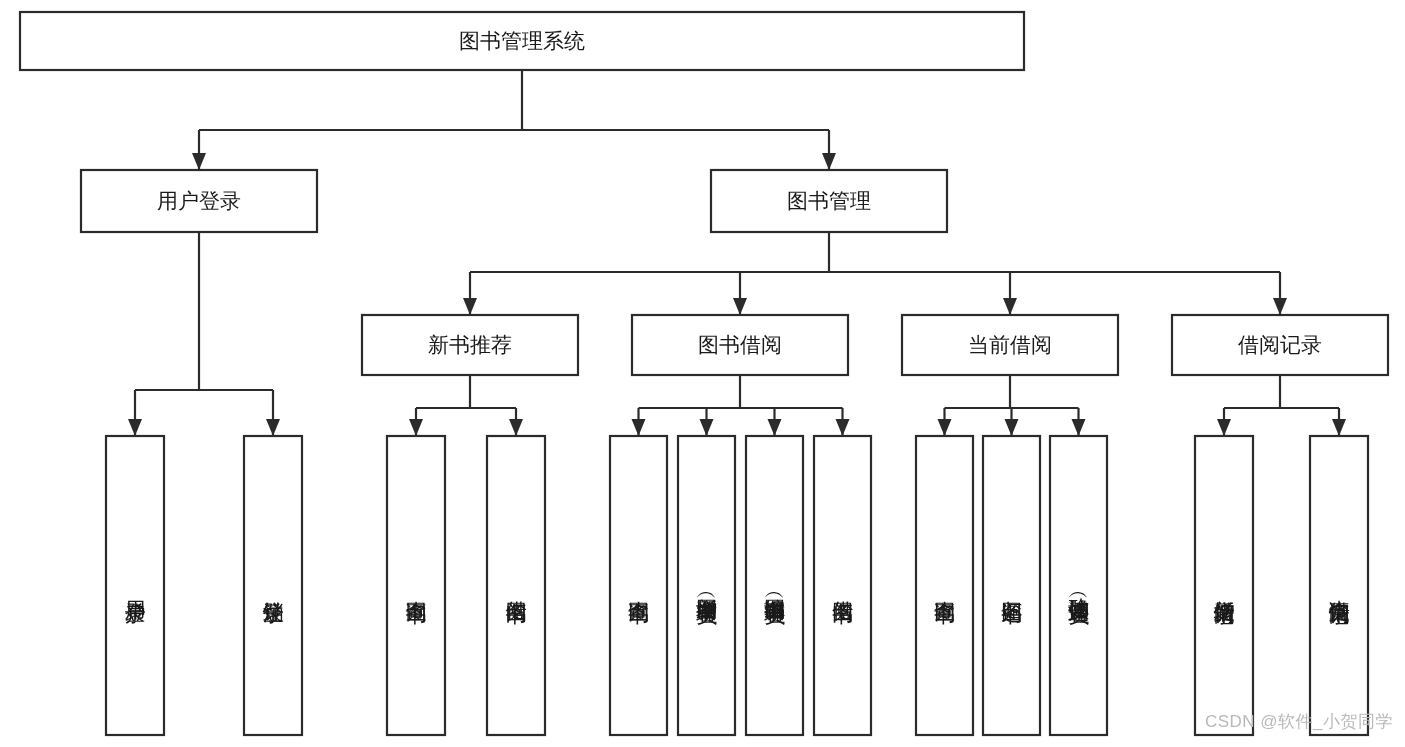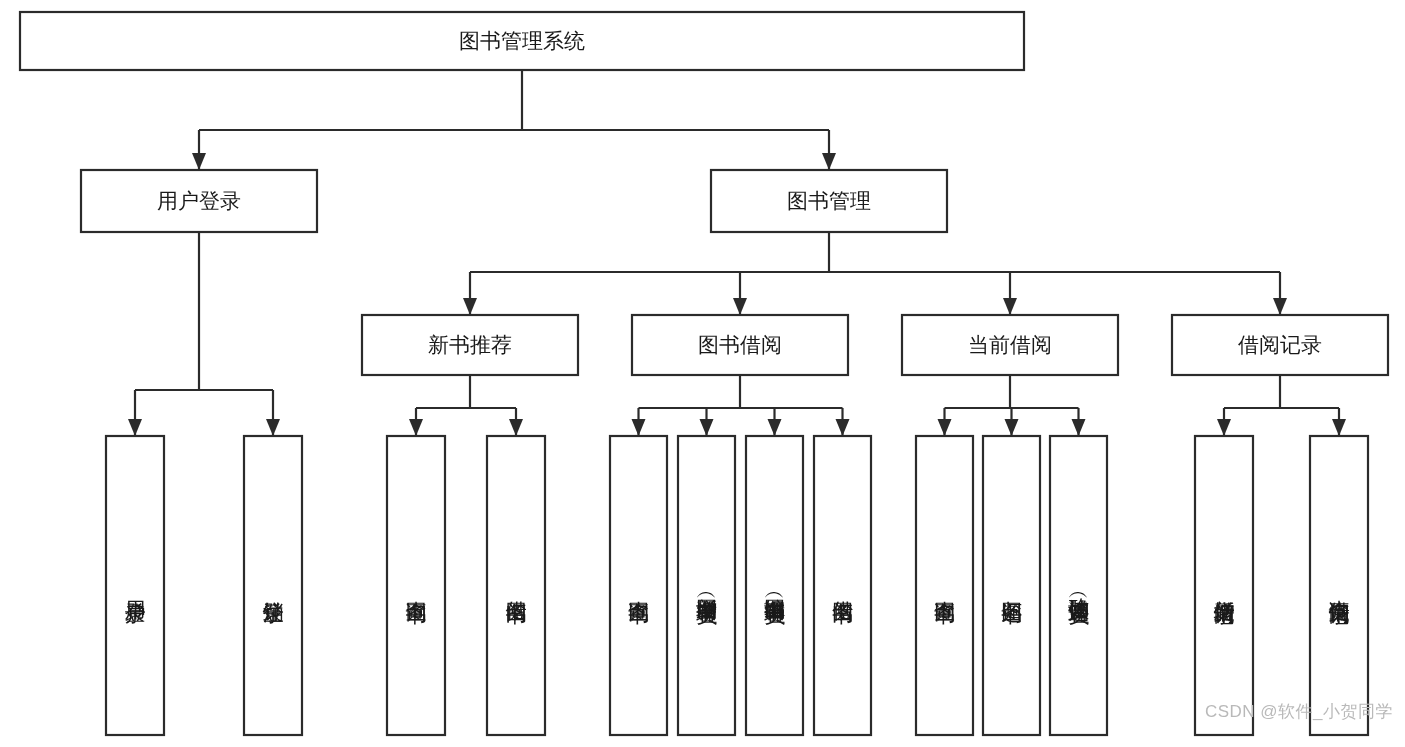--- a/index.html
+++ b/index.html
@@ -62,21 +62,21 @@
     display: flex;
     align-items: center;
     justify-content: center;
     white-space: nowrap;
     pointer-events: none;
     user-select: none;
   }
   .watermark {
     position: absolute;
     right: 12px;
-    bottom: 24px;
+    bottom: 14px;
     font-family: "Liberation Sans", "DejaVu Sans", sans-serif;
     font-size: 17px;
     color: #b9b9b9;
     letter-spacing: 0.5px;
     white-space: nowrap;
   }
 </style>
 </head>
 <body>
 

